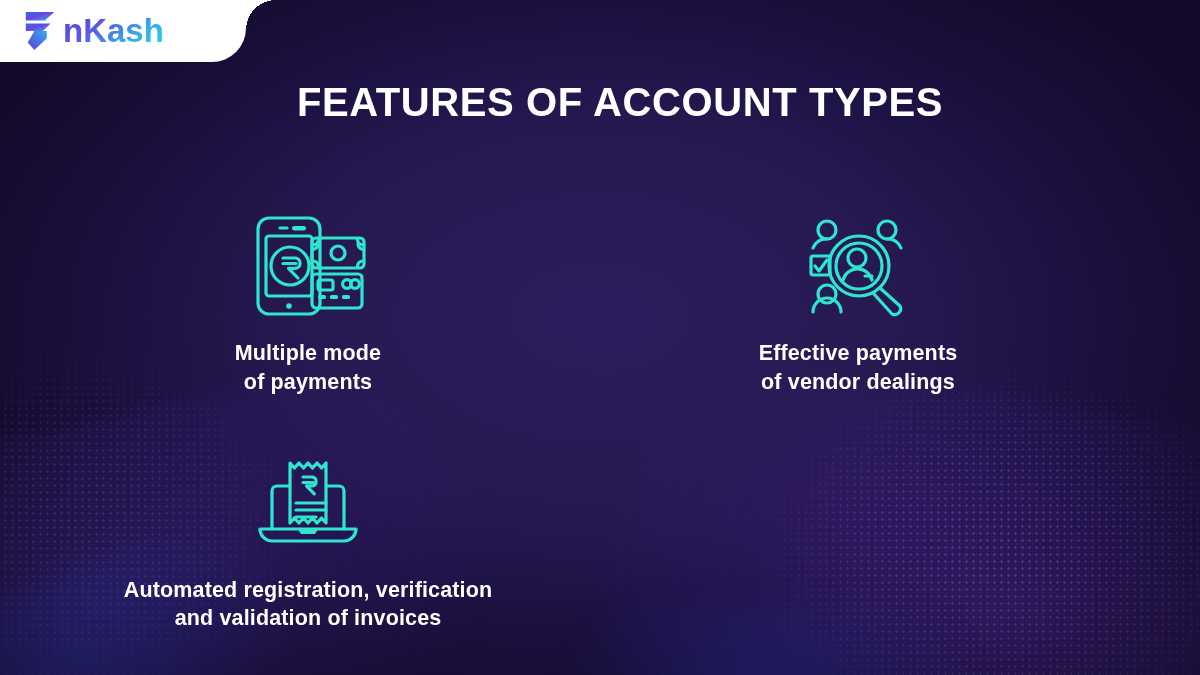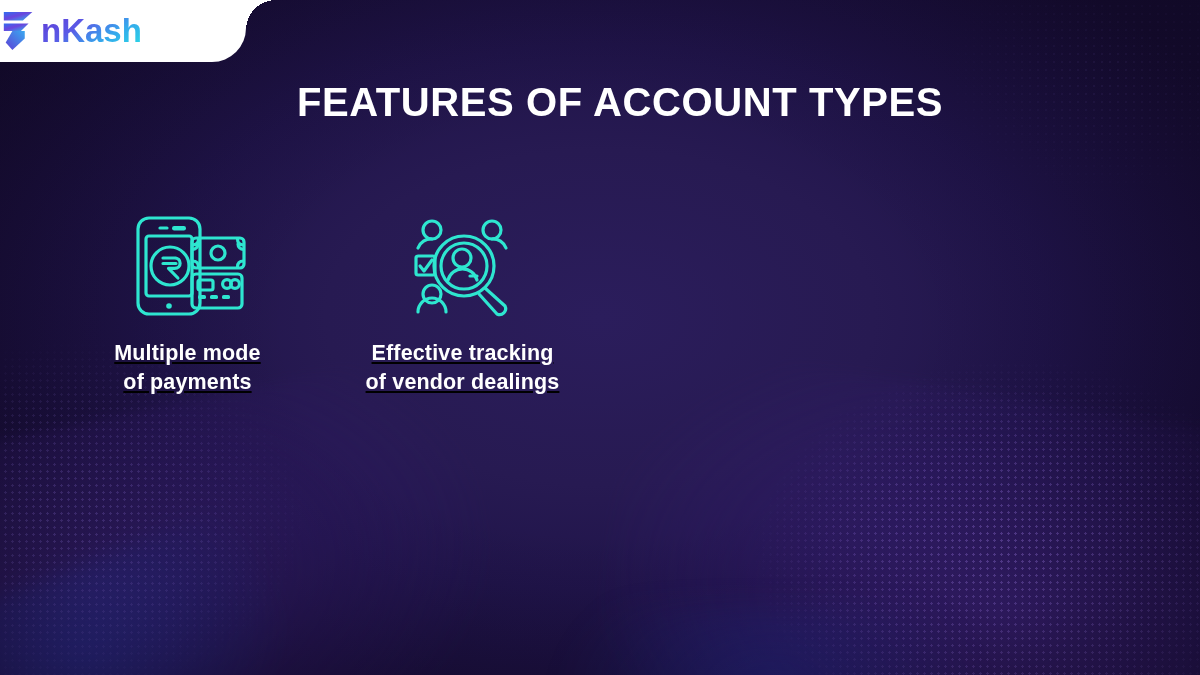--- a/index.html
+++ b/index.html
@@ -92,20 +92,21 @@
     background:radial-gradient(ellipse 900px 600px at 50% 48%, transparent 35%, rgba(10,5,25,.42) 88%, rgba(8,4,20,.62) 100%);
   }
 
   
   .logo-tab {
     position:absolute; left:0; top:0;
     width:246px; height:62px;
     background:#ffffff;
     border-bottom-right-radius:34px;
     display:flex; align-items:center;
+    padding-left:22px;
     z-index:6;
   }
   .logo-tab::after{
     content:"";
     position:absolute;
     left:246px; top:0;
     width:30px; height:30px;
     background:
       radial-gradient(circle at 100% 100%, transparent 0 30px, #ffffff 30px);
   }
@@ -123,29 +124,28 @@
     letter-spacing:.6px;
     line-height:1.23;
     z-index:5;
     text-transform:uppercase;
     padding-left:40px;
   }
 
   
   .grid {
     position:absolute;
-    top:205px; left:60px;
+    top:205px; left:43px;
     width:1080px; height:455px;
     display:grid;
-    grid-template-columns:1fr 1fr 1fr 1fr;
+    grid-template-columns:1fr 1fr;
     grid-template-rows:1fr 1fr;
     column-gap:20px;
     row-gap:18px;
     z-index:5;
-    text-decoration:underline;
   }
   .feature {
     display:flex;
     flex-direction:column;
     align-items:center;
     justify-content:flex-start;
   }
   .feature .icon-box {
     height:122px;
     display:flex; align-items:center; justify-content:center;
@@ -256,19 +256,36 @@
           <circle cx="56" cy="52" r="30"></circle>
           <circle cx="56" cy="52" r="23"></circle>
           <circle cx="54" cy="44" r="9"></circle>
           <path d="M40 66 a15 15 0 0 1 29 0"></path>
           <line x1="62" y1="62" x2="69" y2="62"></line>
           <path d="M77 74 l20 18 a6 6 0 0 1-8 8 l-18 -20"></path>
           <rect x="8" y="42" width="19" height="19" rx="2"></rect>
           <path d="M12 52 l4 5 l8 -11"></path>
         </svg>
       </div>
-      <div class="caption">Effective tracking
+      <div class="caption">Effective payments
 of vendor dealings</div>
     </div>
 
+    <div class="feature">
+      <div class="icon-box">
+        <svg width="104" height="100" viewBox="0 0 104 100" fill="none" stroke="#2EE6D0" stroke-width="3.2" stroke-linecap="round" stroke-linejoin="round">
+          <path d="M16 76 V38 a5 5 0 0 1 5-5 h12"></path>
+          <path d="M88 76 V38 a5 5 0 0 0-5-5 h-12"></path>
+          <path d="M4 76 h96 a0 0 0 0 1 0 0 a12 12 0 0 1-12 12 H16 A12 12 0 0 1 4 76 Z"></path>
+          <path d="M42 76 h20 l-3 5 h-14 Z" fill="#2EE6D0" stroke="none"></path>
+          <path d="M34 10 l4.5 5 l4.5-5 l4.5 5 l4.5-5 l4.5 5 l4.5-5 l4.5 5 l4.5-5 v60 l-4.5-5 l-4.5 5 l-4.5-5 l-4.5 5 l-4.5-5 l-4.5 5 l-4.5-5 l-4.5 5 Z"></path>
+          <path d="M47 24 h10 M47 29.5 h10 M55.5 24 c3 0 4.6 1.9 4.6 4.4 0 2.5-1.6 4.4-4.6 4.4 h-5 l7.8 8"></path>
+          <line x1="40" y1="50" x2="70" y2="50"></line>
+          <line x1="40" y1="57" x2="70" y2="57"></line>
+          <line x1="40" y1="64" x2="60" y2="64"></line>
+        </svg>
+      </div>
+      <div class="caption">Automated registration, verification
+and validation of invoices</div>
+    </div>
 
   </div>
 </div>
 
 </body></html>

